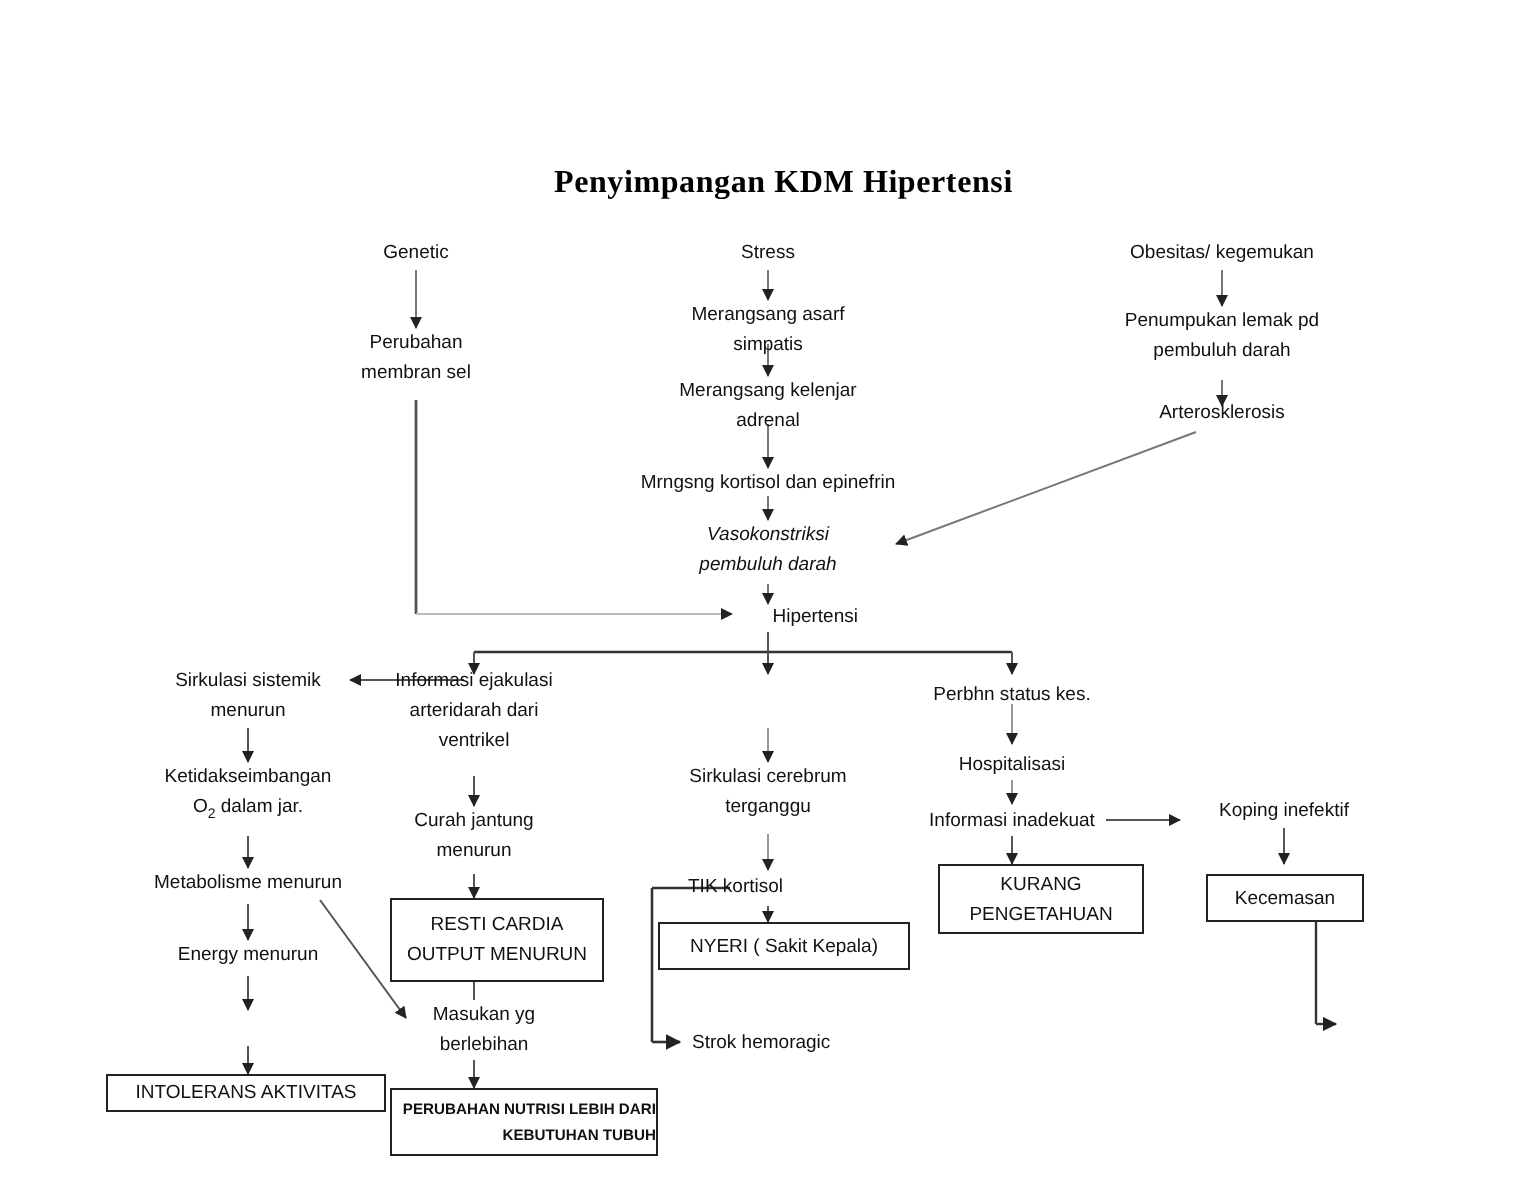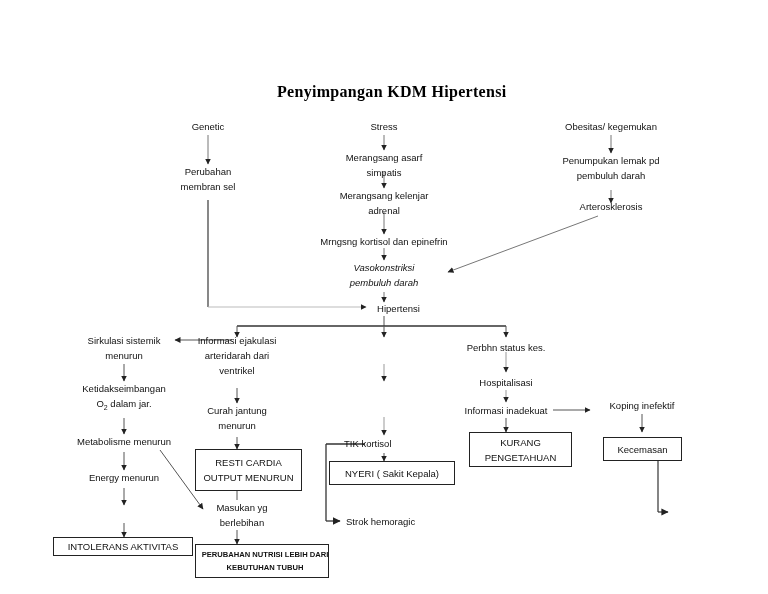--- a/index.html
+++ b/index.html
@@ -42,21 +42,21 @@
     font-size:9.5px;
     line-height:15px;
     display:flex;
     flex-direction:column;
     align-items:center;
     justify-content:center;
     box-sizing:border-box;
     color:#111;
     white-space:nowrap;
   }
-  .boxnode.small{font-size:7.6px;font-weight:bold;line-height:13px;text-align:left;align-items:center;padding-left:6px;}
+  .boxnode.small{font-size:7.6px;font-weight:bold;line-height:13px;text-align:left;align-items:flex-end;padding-left:6px;}
   sub{font-size:7px;}
 </style>
 </head>
 <body>
 
 <div id="stage">
 
   <svg class="lines" viewBox="0 0 768 594">
     <defs>
       <marker id="ah" markerWidth="7" markerHeight="7" refX="5.5" refY="3" orient="auto">
@@ -147,21 +147,21 @@
     <span class="ln">Merangsang kelenjar</span>
     <span class="ln">adrenal</span>
   </div>
   <div class="node" style="left:304px;top:234px;width:160px;">
     <span class="ln">Mrngsng kortisol dan epinefrin</span>
   </div>
   <div class="node" style="left:324px;top:260px;width:120px;font-style:italic;">
     <span class="ln">Vasokonstriksi</span>
     <span class="ln">pembuluh darah</span>
   </div>
-  <div class="node" style="left:339px;top:301px;width:90px;text-align:center;">
+  <div class="node" style="left:339px;top:301px;width:90px;text-align:right;">
     <span class="ln" style="padding-left:29px;">Hipertensi</span>
   </div>
 
   <div class="node" style="left:546px;top:119px;width:130px;">
     <span class="ln">Obesitas/ kegemukan</span>
   </div>
   <div class="node" style="left:546px;top:153px;width:130px;">
     <span class="ln">Penumpukan lemak pd</span>
     <span class="ln">pembuluh darah</span>
   </div>
@@ -202,20 +202,24 @@
   </div>
   <div class="node" style="left:197px;top:500px;width:90px;">
     <span class="ln">Masukan yg</span>
     <span class="ln">berlebihan</span>
   </div>
   <div class="boxnode small" style="left:195px;top:544px;width:134px;height:34px;">
     <span class="ln">PERUBAHAN NUTRISI LEBIH DARI</span>
     <span class="ln">KEBUTUHAN TUBUH</span>
   </div>
 
+  <div class="node" style="left:329px;top:381px;width:110px;">
+    <span class="ln">Sirkulasi cerebrum</span>
+    <span class="ln">terganggu</span>
+  </div>
   <div class="node" style="left:344px;top:436px;width:90px;text-align:left;">
     <span class="ln">TIK kortisol</span>
   </div>
   <div class="boxnode" style="left:329px;top:461px;width:126px;height:24px;">
     <span class="ln">NYERI ( Sakit Kepala)</span>
   </div>
   <div class="node" style="left:346px;top:514px;width:100px;text-align:left;">
     <span class="ln">Strok hemoragic</span>
   </div>
 

